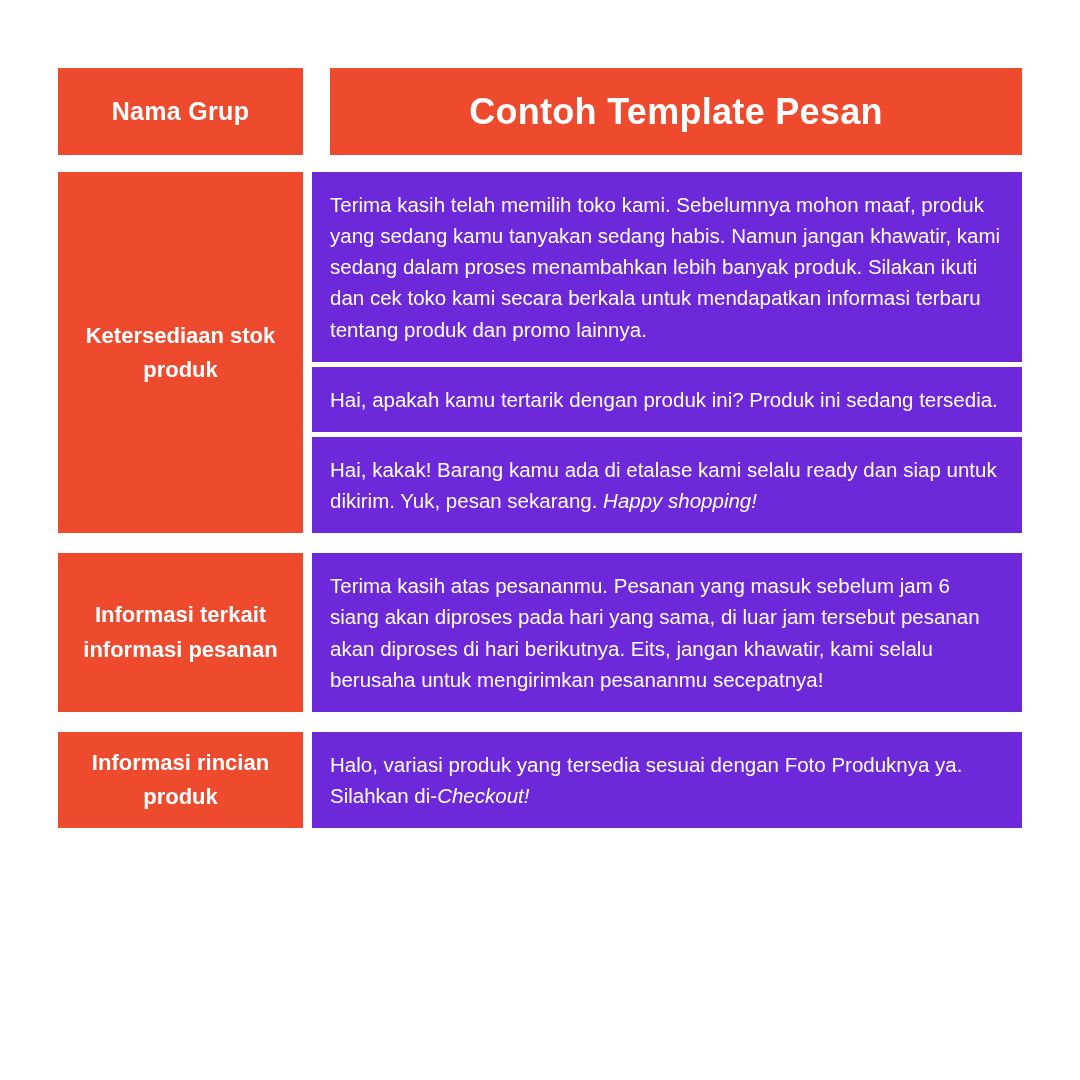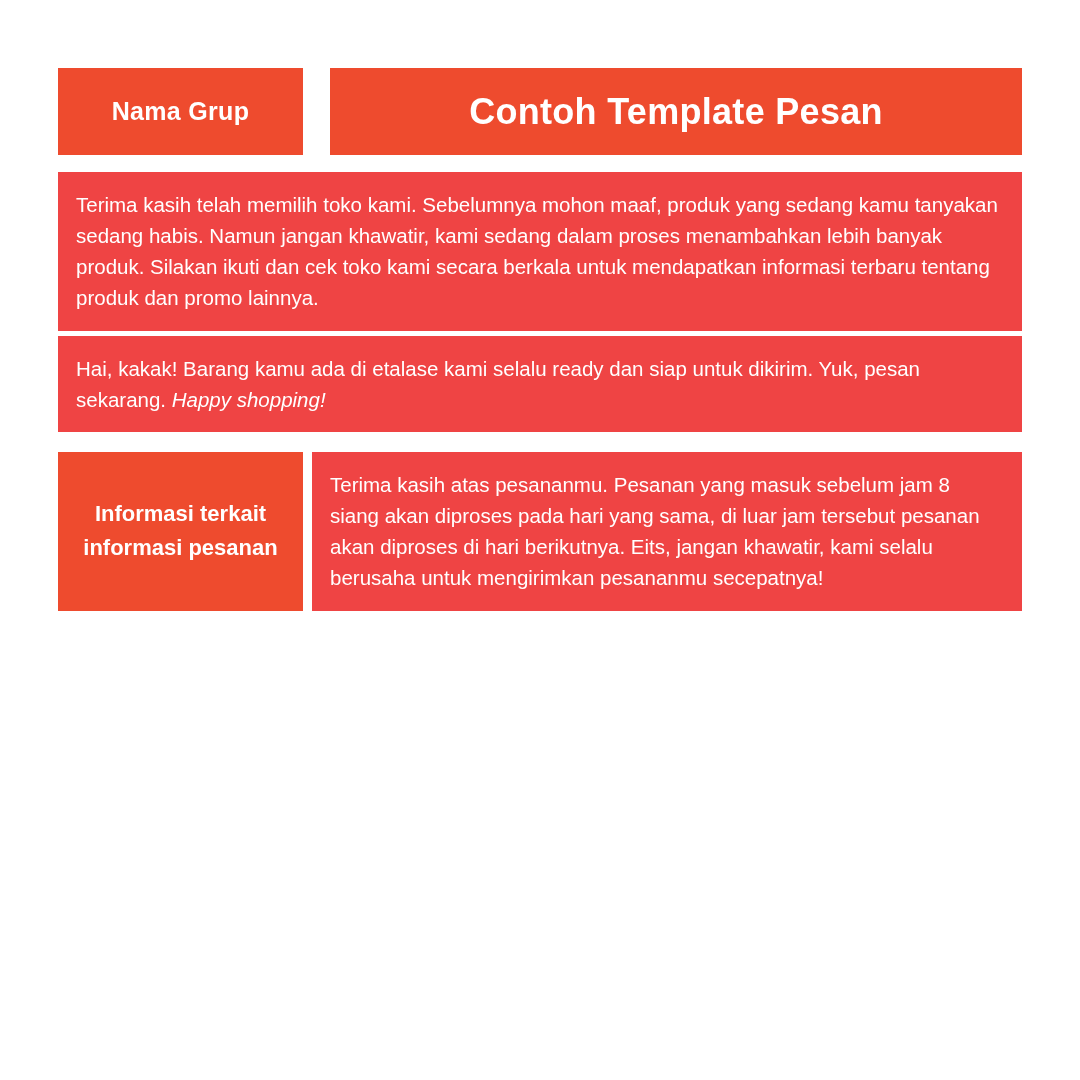--- a/index.html
+++ b/index.html
@@ -75,21 +75,21 @@
 
   .messages {
     flex: 1;
     display: flex;
     flex-direction: column;
     gap: 5px;
     min-width: 0;
   }
 
   .message {
-    background: #ef4444;
+    background: #6d28d9;
     color: #ffffff;
     font-size: 20.5px;
     line-height: 1.52;
     padding: 17px 18px 17px 18px;
     box-sizing: border-box;
   }
   .message em {
     font-style: italic;
   }
 </style>
@@ -98,26 +98,34 @@
 
 <div class="table-wrap">
 
   <div class="header-row">
     <div class="header-cell group">Nama Grup</div>
     <div class="header-cell template">Contoh Template Pesan</div>
   </div>
 
   <div id="groups-container">
       <div class="group-row">
+        <div class="group-label">Ketersediaan stok produk</div>
         <div class="messages">
           <div class="message"><span>Terima kasih telah memilih toko kami. Sebelumnya mohon maaf, produk yang sedang kamu tanyakan sedang habis. Namun jangan khawatir, kami sedang dalam proses menambahkan lebih banyak produk. Silakan ikuti dan cek toko kami secara berkala untuk mendapatkan informasi terbaru tentang produk dan promo lainnya.</span></div>
+          <div class="message"><span>Hai, apakah kamu tertarik dengan produk ini? Produk ini sedang tersedia.</span></div>
           <div class="message"><span>Hai, kakak! Barang kamu ada di etalase kami selalu ready dan siap untuk dikirim. Yuk, pesan sekarang. </span><em>Happy shopping!</em></div>
         </div>
       </div>
       <div class="group-row">
         <div class="group-label">Informasi terkait informasi pesanan</div>
         <div class="messages">
-          <div class="message"><span>Terima kasih atas pesananmu. Pesanan yang masuk sebelum jam 8 siang akan diproses pada hari yang sama, di luar jam tersebut pesanan akan diproses di hari berikutnya. Eits, jangan khawatir, kami selalu berusaha untuk mengirimkan pesananmu secepatnya!</span></div>
+          <div class="message"><span>Terima kasih atas pesananmu. Pesanan yang masuk sebelum jam 6 siang akan diproses pada hari yang sama, di luar jam tersebut pesanan akan diproses di hari berikutnya. Eits, jangan khawatir, kami selalu berusaha untuk mengirimkan pesananmu secepatnya!</span></div>
+        </div>
+      </div>
+      <div class="group-row">
+        <div class="group-label">Informasi rincian produk</div>
+        <div class="messages">
+          <div class="message"><span>Halo, variasi produk yang tersedia sesuai dengan Foto Produknya ya. Silahkan di-</span><em>Checkout!</em></div>
         </div>
       </div>
     </div>
 
 </div>
 
 </body></html>

